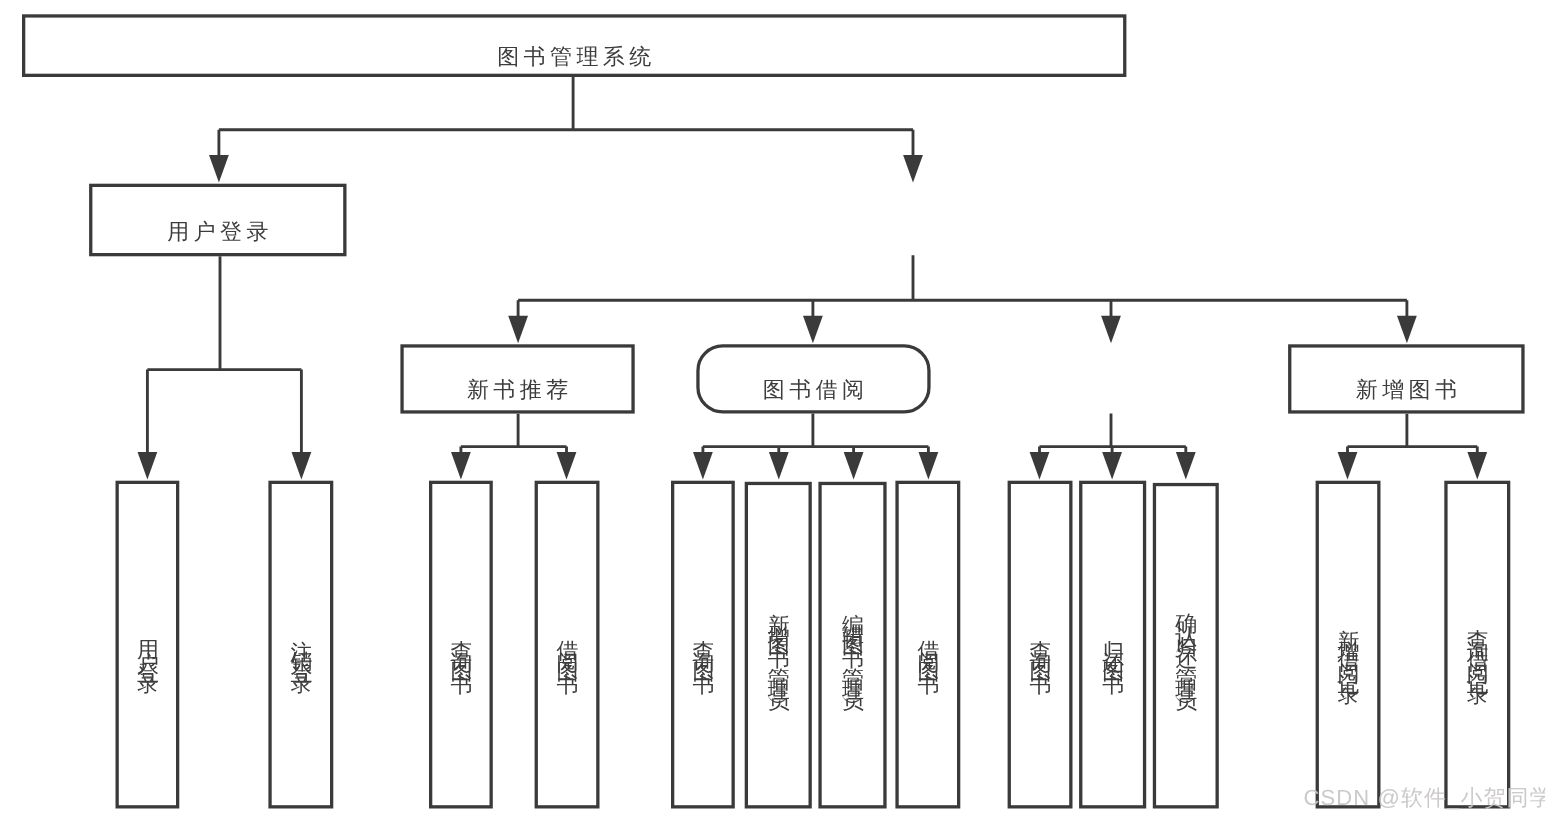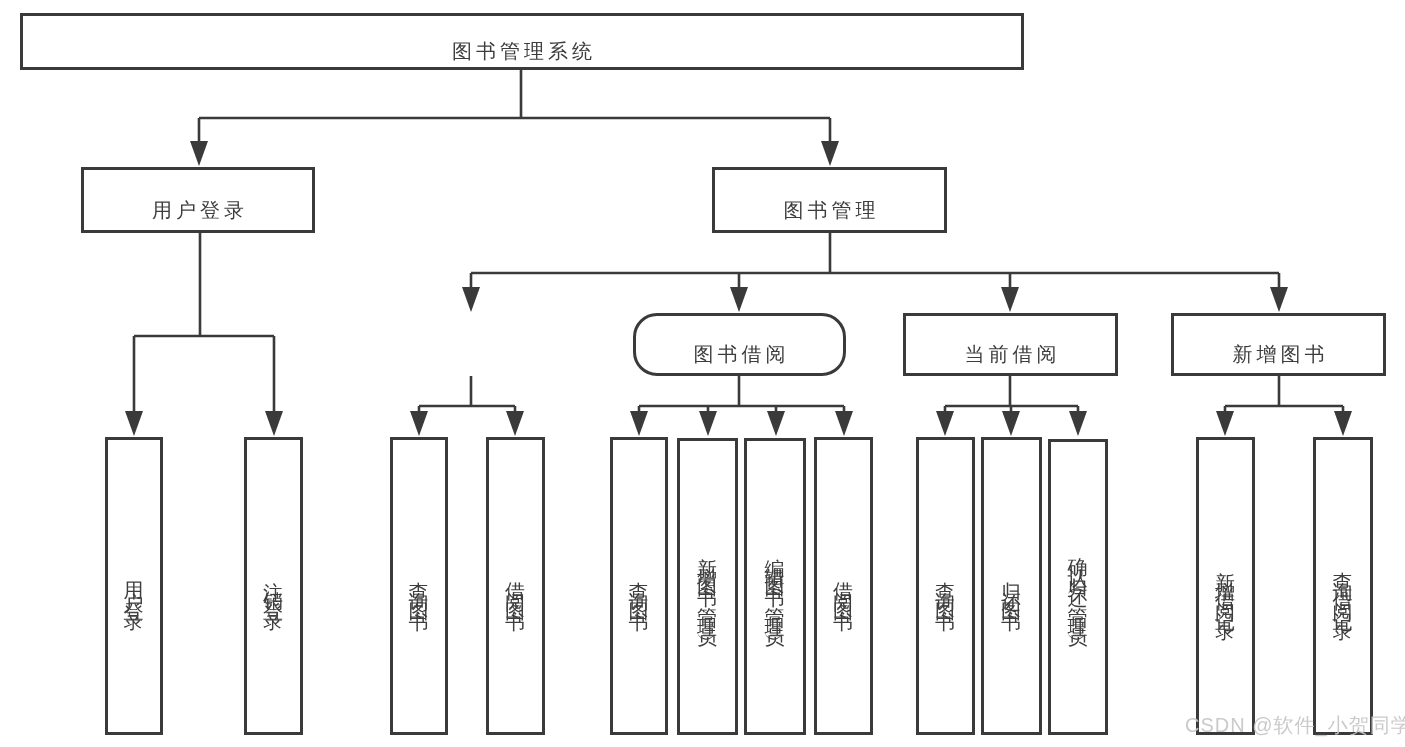--- a/index.html
+++ b/index.html
@@ -113,29 +113,26 @@
     </g>
   </svg>
 
   <div class="node" style="left:20px; top:13px; width:1004px; height:57px;">
     <span class="hlabel">图书管理系统</span>
   </div>
 
   <div class="node" style="left:81px; top:167px; width:234px; height:66px;">
     <span class="hlabel">用户登录</span>
   </div>
-  <div class="node" style="left:712px; top:167px; width:235px; height:66px;">
-    <span class="hlabel">图书管理</span>
+
+  <div class="node" style="left:364px; top:313px; width:213px; height:63px;">
+    <span class="hlabel">新书推荐</span>
   </div>
-
   <div class="node" style="left:633px; top:313px; width:213px; height:63px;border-radius:24px;">
     <span class="hlabel">图书借阅</span>
-  </div>
-  <div class="node" style="left:903px; top:313px; width:215px; height:63px;">
-    <span class="hlabel">当前借阅</span>
   </div>
   <div class="node" style="left:1171px; top:313px; width:215px; height:63px;">
     <span class="hlabel">新增图书</span>
   </div>
 
   <div class="node vnode" style="left:105px; top:437px; width:58px; height:298px;">
     <span class="vlabel">用户登录</span>
   </div>
   <div class="node vnode" style="left:244px; top:437px; width:59px; height:298px;">
     <span class="vlabel">注销登录</span>

